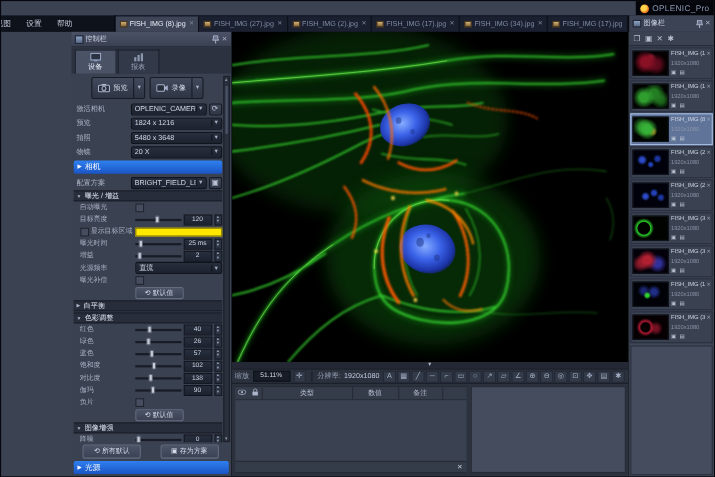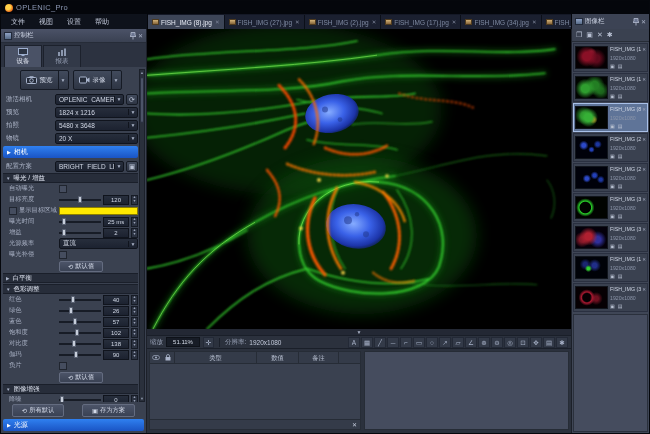--- a/index.html
+++ b/index.html
@@ -1,19 +1,19 @@
 <!DOCTYPE html>
 <html><head>
 <meta charset="utf-8">
 <style>
   * { margin:0; padding:0; box-sizing:border-box; }
   html,body { background:#000; }
   body { font-family:"Liberation Sans","DejaVu Sans",sans-serif; }
   .win { width:650px; height:434px; display:flex; flex-direction:column; overflow:hidden;
-         background:#3b4251; border:1px solid #05070c; position:relative; }
+         background:#3b4251; border:1px solid #05070c; position:relative;align-items:flex-end; }
 
   
   .titlebar { height:13px; background:#04060b; display:flex; align-items:center; gap:3px; padding:0 4px; flex:none; }
   .app-icon { width:8px; height:8px; border-radius:50%;
               background:radial-gradient(circle at 40% 40%, #ffd24a 0 35%, #e86a1a 70%, #7a3408); flex:none; }
   .app-title { font-size:7.5px; color:#8d99b4; letter-spacing:.3px; }
 
   
   .topband { height:15px; background:#0e121b; display:flex; flex:none; }
   .menubar { width:146px; display:flex; align-items:center; gap:2px; padding-left:4px; flex:none; }

